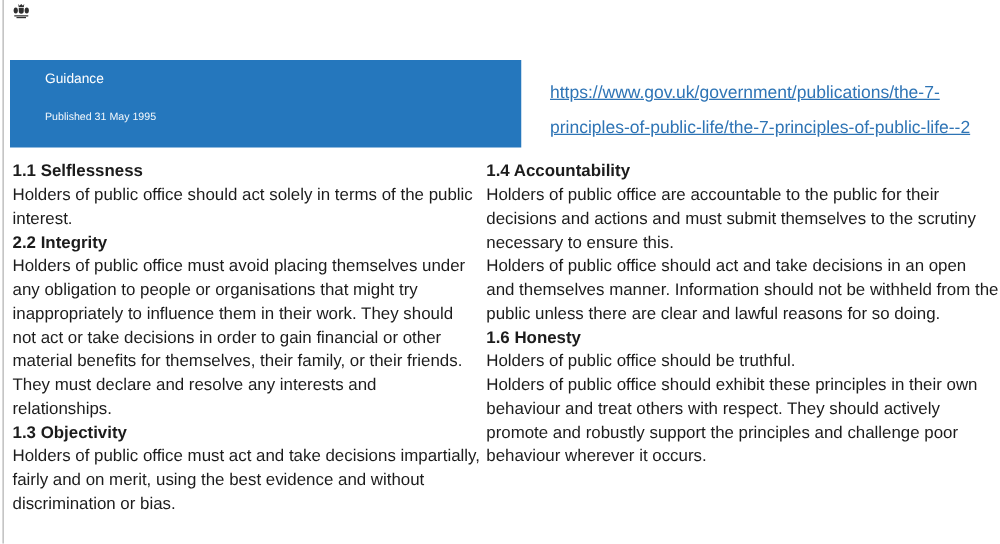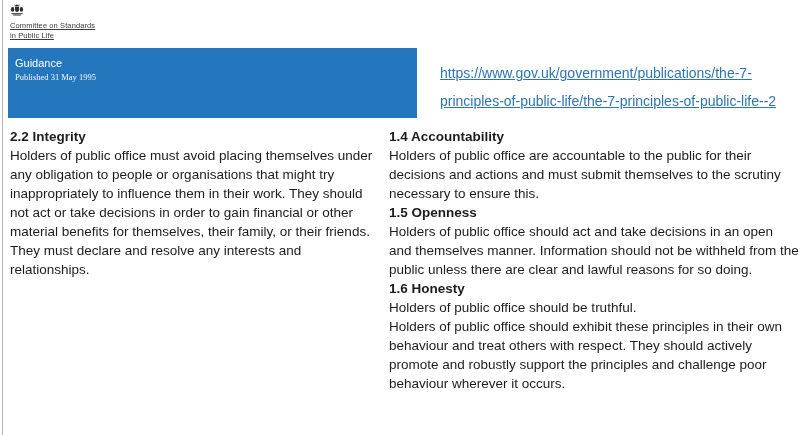--- a/index.html
+++ b/index.html
@@ -33,39 +33,38 @@
     text-decoration: underline;
     letter-spacing: 0.1px;
   }
   
   .banner {
     position: absolute;
     left: 8px; top: 48px;
     width: 409px; height: 70px;
     background: #2577bd;
     color: #ffffff;
-    padding: 9px 12px 0 7px;
+    padding: 9px 12px 0 28px;
   }
   .banner .kicker {
     font-size: 11px;
     font-weight: 400;
     margin-bottom: 3px;
   }
   .banner .title {
     font-size: 20px;
     font-weight: 700;
     letter-spacing: -0.2px;
     line-height: 24px;
     white-space: nowrap;
   }
   .banner .published {
     font-size: 8.5px;
-    margin-top: 3px;
+    margin-top: 19px;
     opacity: 0.95;
-    font-family: Liberation Serif, serif;
   }
   
   .source-link {
     position: absolute;
     left: 440px; top: 59px;
     display: inline-block;
     width: 358px;
     font-size: 14px;
     line-height: 28px;
     color: #2e74b5;
@@ -100,44 +99,50 @@
       <g fill="#2f2f2f">
         <path d="M4.6,0 L5.6,1.6 L7,0.2 L8.4,1.6 L9.4,0 L9.1,2.6 L4.9,2.6 Z"></path>
         <path d="M5,3.1 h4 v2.7 a2 2.2 0 0 1 -4 0 Z"></path>
         <ellipse cx="2.6" cy="5.4" rx="1.7" ry="2.4"></ellipse>
         <ellipse cx="11.4" cy="5.4" rx="1.7" ry="2.4"></ellipse>
         <path d="M1.4,9.2 h11.2 v1 h-11.2 Z"></path>
         <path d="M3.2,10.6 h7.6 v0.9 h-7.6 Z"></path>
       </g>
     </svg>
   </span>
-  <a href="#" class="org-link">Committee on Standards in Public Life</a>
 </header>
 
 <section class="banner">
   <div class="kicker">Guidance</div>
   <div class="published">Published 31 May 1995</div>
 </section>
 
 <a href="#" class="source-link">https://www.gov.uk/government/publications/the-7-principles-of-public-life/the-7-principles-of-public-life--2</a>
 
 <main class="content">
   <div class="col col-left">
     <section class="section">
+      <div class="principle-heading">1.1 Selflessness</div>
+      <div class="principle-body">Holders of public office should act solely in terms of the public interest.</div>
+    </section>
+    <section class="section">
       <div class="principle-heading">2.2 Integrity</div>
       <div class="principle-body">Holders of public office must avoid placing themselves under any obligation to people or organisations that might try inappropriately to influence them in their work. They should not act or take decisions in order to gain financial or other material benefits for themselves, their family, or their friends. They must declare and resolve any interests and relationships.</div>
+    </section>
+    <section class="section">
+      <div class="principle-heading">1.3 Objectivity</div>
+      <div class="principle-body">Holders of public office must act and take decisions impartially, fairly and on merit, using the best evidence and without discrimination or bias.</div>
     </section>
   </div>
   <div class="col col-right">
     <section class="section">
       <div class="principle-heading">1.4 Accountability</div>
       <div class="principle-body">Holders of public office are accountable to the public for their decisions and actions and must submit themselves to the scrutiny necessary to ensure this.</div>
     </section>
     <section class="section">
-      <div class="principle-heading">1.5 Openness</div>
       <div class="principle-body">Holders of public office should act and take decisions in an open and themselves manner. Information should not be withheld from the public unless there are clear and lawful reasons for so doing.</div>
     </section>
     <section class="section">
       <div class="principle-heading">1.6 Honesty</div>
       <div class="principle-body">Holders of public office should be truthful.</div>
     </section>
     <section class="section">
       <div class="principle-body">Holders of public office should exhibit these principles in their own behaviour and treat others with respect. They should actively promote and robustly support the principles and challenge poor behaviour wherever it occurs.</div>
     </section>
   </div>

